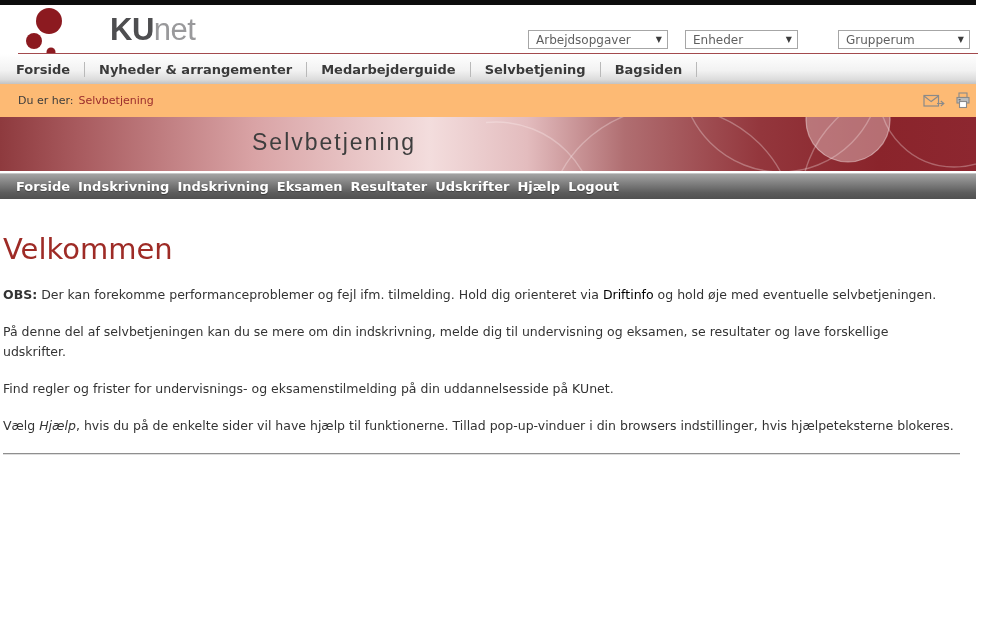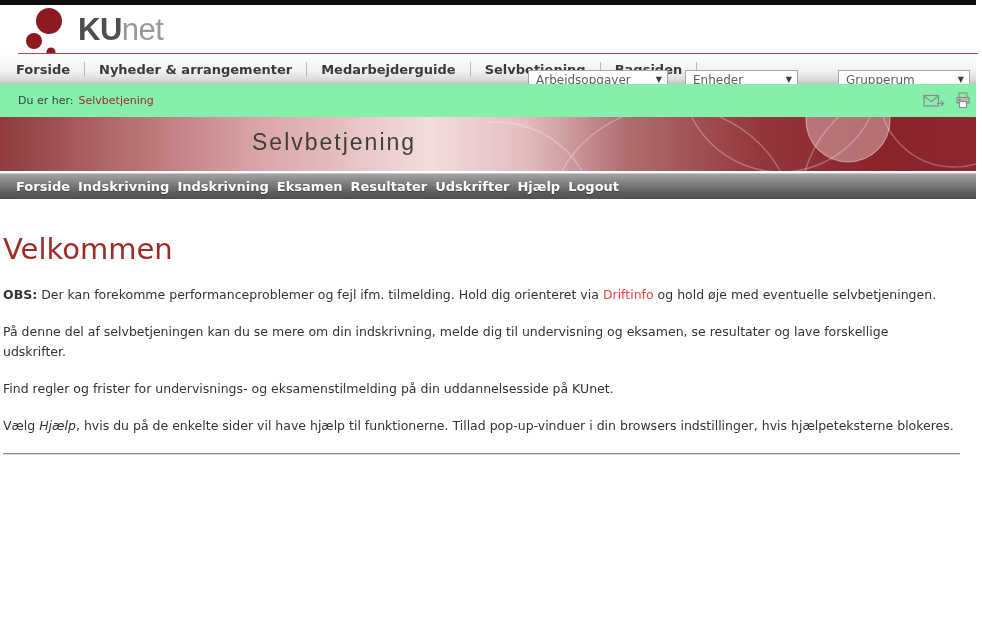--- a/index.html
+++ b/index.html
@@ -8,48 +8,48 @@
     position:relative; width:982px; height:622px; overflow:hidden;
     background:#fff; font-family:"DejaVu Sans", sans-serif; color:#333;
   }
   
   .topbar { width:976px; height:5px; background:#0d0d0d; }
 
   
   .header { position:relative; width:982px; height:48px; background:#fff; }
   .logo { position:absolute; left:18px; top:2px; display:flex; align-items:flex-end; cursor:pointer; }
   .logo-circles { margin-right:8px; }
-  .logo-text { font-family:"Liberation Sans", sans-serif; font-size:31px; line-height:46px; letter-spacing:-0.5px; }
+  .logo-text { font-family:"Liberation Sans", sans-serif; font-size:31px; line-height:46px; letter-spacing:-0.5px;margin-left:32px; }
   .logo-ku { font-weight:bold; color:#4e4e50; }
   .logo-net { font-weight:normal; color:#99999b; }
 
   .dropdown {
     position:absolute; top:25px; height:19px; background:#fff;
     border:1px solid #a6a6a6; display:flex; align-items:center;
-    font-size:12px; color:#5f5f5f; padding-left:7px; cursor:pointer;margin-top:40px;
+    font-size:12px; color:#5f5f5f; padding-left:7px; cursor:pointer;
   }
   .dropdown .arrow { margin-left:auto; padding-right:5px; font-size:8px; color:#3c3c3c; }
   .dd1 { left:528px; width:140px; }
   .dd2 { left:685px; width:113px; }
   .dd3 { left:838px; width:132px; }
 
   .redline { height:0; border-top:1px solid #a34a4e; margin-left:18px; width:960px; }
 
   
   .mainnav {
     width:976px; height:30px;
     background:linear-gradient(#ffffff 0%, #f2f2f2 55%, #dcdcdc 85%, #c2c2c2 100%);
     display:flex; align-items:center; padding-left:16px;
   }
   .mainnav .item { font-size:13px; font-weight:bold; color:#3a3a3a; cursor:pointer; white-space:nowrap; }
   .mainnav .div { width:1px; height:15px; background:#b9b9b9; margin:0 14px; }
 
   
   .breadcrumb {
-    position:relative; width:976px; height:33px; background:#86efac;
+    position:relative; width:976px; height:33px; background:#fdba74;
     display:flex; align-items:center; padding-left:18px; font-size:11px; color:#3c3c3c;
   }
   .breadcrumb .current { color:#9b2d2d; margin-left:5px; cursor:pointer; }
   .crumb-icons { position:absolute; right:6px; top:8px; display:flex; gap:10px; align-items:center; }
   .crumb-icons span { cursor:pointer; line-height:0; }
 
   
   .banner {
     position:relative; width:976px; height:54px; overflow:hidden;
     background:linear-gradient(90deg,#8e3a3e 0%, #a85a5e 8%, #d9a3a5 26%, #f3dddd 44%,
@@ -74,21 +74,21 @@
   }
 
   
   .content { padding:0 0 0 3px; width:958px; }
   .content h1 {
     font-size:29px; font-weight:normal; color:#9e2b26;
     margin:33px 0 19px 0; font-family:"DejaVu Sans", sans-serif;
   }
   .content p { font-size:12.5px; line-height:20px; color:#333; margin-bottom:17px; width:952px; }
   .content .obs-label { font-weight:bold; }
-  .content a.link { color:#ef4444; text-decoration:none; cursor:pointer; }
+  .content a.link { color:#000000; text-decoration:none; cursor:pointer; }
   .hrule { width:957px; height:2px; border-top:1px solid #8f8f8f; border-bottom:1px solid #dedede; margin-top:4px; }
 </style>
 </head>
 <body>
 
 <div class="page">
 
   <div class="topbar"></div>
 
   <div class="header">

